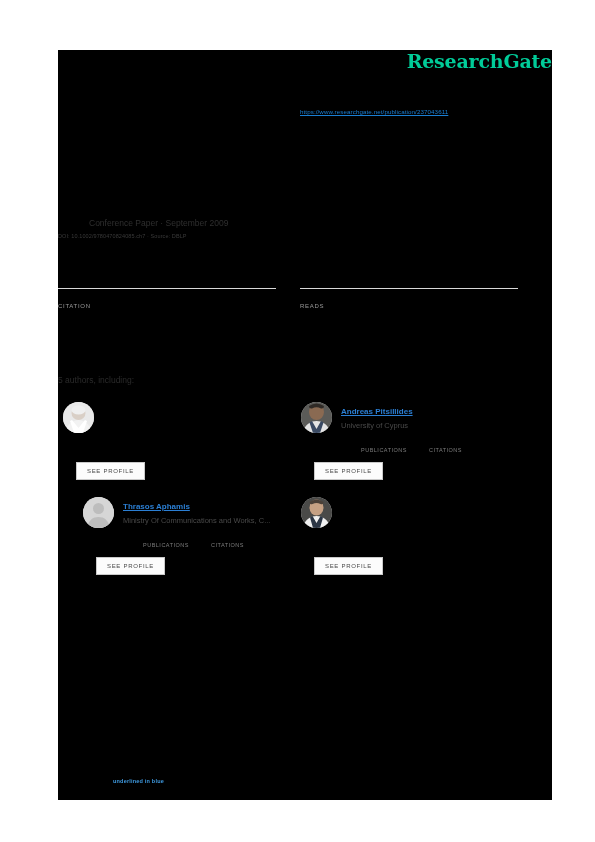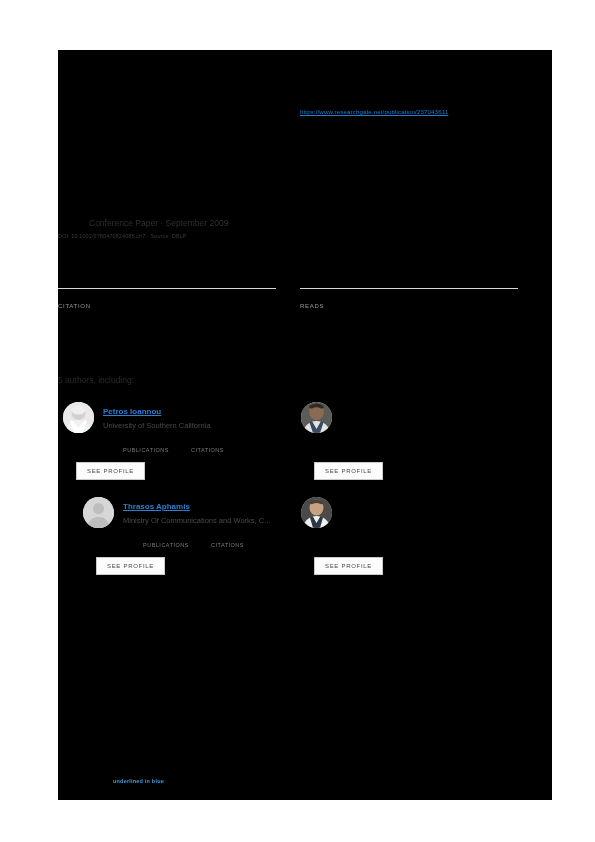--- a/index.html
+++ b/index.html
@@ -242,20 +242,21 @@
     color: #3f9ae0;
     letter-spacing: 0.2px;
     white-space: nowrap;
   }
 </style>
 </head>
 <body>
 
 <div id="page-sheet">
 
+  <div id="brand">ResearchGate</div>
 
   <div id="seeprofile-line" class="veiled">See discussions, stats, and author profiles for this publication at:</div>
 
   <a id="pub-url" href="#">https://www.researchgate.net/publication/237043611</a>
 
   <div id="article-kicker" class="veiled">Conference Paper</div>
 
   <div id="article-title" class="veiled">Cooperative Vehicle Infrastructure Systems for Traffic Management in Cyprus</div>
 
   <div id="pubtype-line">Conference Paper · September 2009</div>
@@ -282,46 +283,46 @@
     <div class="author-card c0">
       <div class="avatar">
         <svg width="31" height="31" viewBox="0 0 31 31">
           <rect width="31" height="31" fill="#e9e9e9"></rect>
           <circle cx="15.5" cy="11" r="7" fill="#d9cfc6"></circle>
           <path d="M2 31 C4 21 11 18 15.5 18 C20 18 27 21 29 31 Z" fill="#f2f2f2"></path>
           <path d="M9 18 L15.5 26 L22 18 L24 19 L20 31 L11 31 L7 19 Z" fill="#ffffff"></path>
           <ellipse cx="15.5" cy="8" rx="7" ry="4.5" fill="#efefef"></ellipse>
         </svg>
       </div>
-      <div class="author-body">
-        <a class="author-name" href="#">Petros Ioannou</a>
-        <div class="author-affil">University of Southern California</div>
-        <div class="author-stats">
-          <div class="stat-block">
-            <div class="stat-num veiled">703</div>
-            <div class="stat-label">PUBLICATIONS</div>
-          </div>
-          <div class="stat-block">
-            <div class="stat-num veiled">17,286</div>
-            <div class="stat-label">CITATIONS</div>
-          </div>
-        </div>
-      </div>
       <div class="see-profile-btn">SEE PROFILE</div>
     </div>
 
     <div class="author-card c1">
       <div class="avatar">
         <svg width="31" height="31" viewBox="0 0 31 31">
           <rect width="31" height="31" fill="#5b5b58"></rect>
           <ellipse cx="15.5" cy="10" rx="7.5" ry="8" fill="#8a6a52"></ellipse>
           <path d="M8 4 Q15.5 -1 23 4 Q23 7 20 6.5 Q15.5 4 11 6.5 Q8 7 8 4 Z" fill="#2f2a26"></path>
           <path d="M2 31 C3.5 22 10 19 15.5 19 C21 19 27.5 22 29 31 Z" fill="#e4e4e4"></path>
           <path d="M11 19 L15.5 27 L20 19 L22.5 20.5 L19 31 L12 31 L8.5 20.5 Z" fill="#3a4a63"></path>
         </svg>
+      </div>
+      <div class="author-body">
+        <a class="author-name" href="#">Andreas Pitsillides</a>
+        <div class="author-affil">University of Cyprus</div>
+        <div class="author-stats">
+          <div class="stat-block">
+            <div class="stat-num veiled">491</div>
+            <div class="stat-label">PUBLICATIONS</div>
+          </div>
+          <div class="stat-block">
+            <div class="stat-num veiled">7,544</div>
+            <div class="stat-label">CITATIONS</div>
+          </div>
+        </div>
       </div>
       <div class="see-profile-btn">SEE PROFILE</div>
     </div>
 
     <div class="author-card c2">
       <div class="avatar">
         <svg width="31" height="31" viewBox="0 0 31 31">
           <rect width="31" height="31" fill="#d6d6d6"></rect>
           <circle cx="15.5" cy="11.5" r="5.5" fill="#bdbdbd"></circle>
           <path d="M4 31 C5.5 23 10 20 15.5 20 C21 20 25.5 23 27 31 Z" fill="#bdbdbd"></path>

